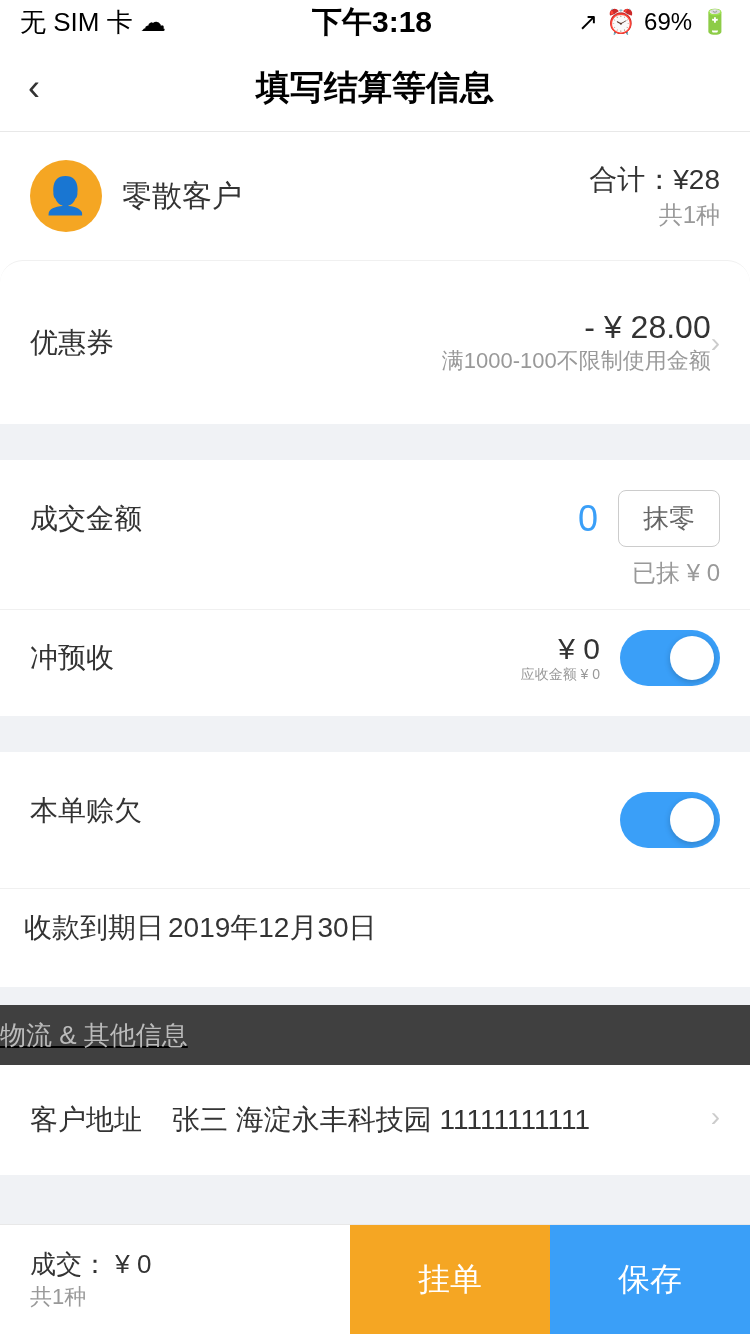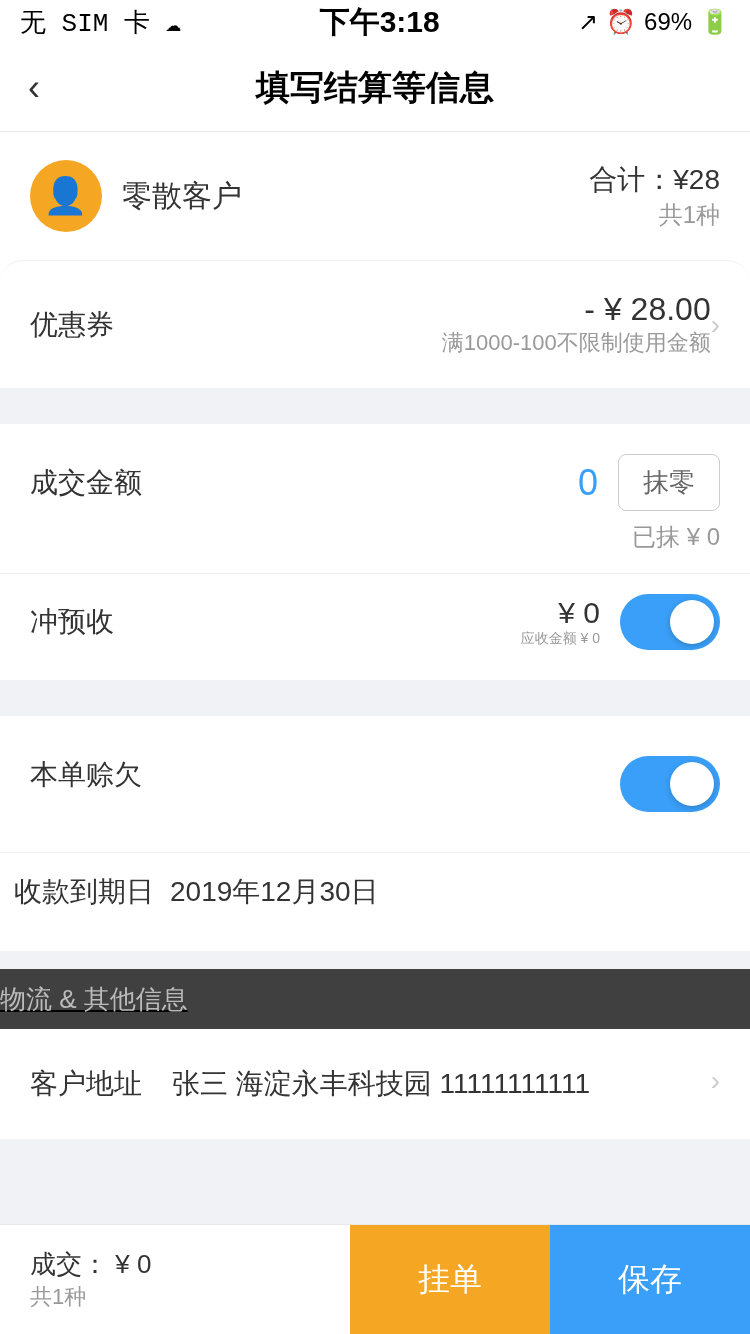--- a/index.html
+++ b/index.html
@@ -16,21 +16,21 @@
     .status-bar {
       background: #fff;
       height: 44px;
       display: flex;
       align-items: center;
       justify-content: space-between;
       padding: 0 20px;
       font-size: 26px;
       color: #000;
     }
-    .status-left { display: flex; align-items: flex-start; gap: 10px; font-family: Liberation Mono, monospace; }
+    .status-left { display: flex; align-items: flex-start; gap: 10px; }
     .status-center { font-size: 30px; font-weight: 600; }
     .status-right { display: flex; align-items: center; gap: 8px; font-size: 24px; }
     
     .nav-bar {
       background: #fff;
       height: 88px;
       display: flex;
       align-items: center;
       justify-content: center;
       position: relative;
@@ -92,21 +92,21 @@
     }
     .total-count {
       font-size: 24px;
       color: #999;
     }
     
     .row-item {
       display: flex;
       align-items: center;
       justify-content: space-between;
-      padding: 30px 30px;
+      padding: 48px 30px;
       border-top: 1px solid #f0f0f0;
       border-radius: 23px;
     }
     .row-label {
       font-size: 28px;
       color: #333;
     }
     .row-right {
       display: flex;
       align-items: center;
@@ -209,25 +209,25 @@
       box-shadow: 0 2px 6px rgba(0,0,0,0.2);
     }
     
     .debt-row {
       display: flex;
       justify-content: space-between;
       padding: 40px 30px;
     }
     
     .due-row {
-      padding: 20px 30px 40px 14px;
+      padding: 20px 30px 40px 24px;
       border-top: 1px solid #f0f0f0;
       display: flex;
       align-items: center;
-      gap: 16px;
+      gap: 4px;
     }
     .due-label {
       font-size: 28px;
       color: #333;
     }
     .due-value {
       font-size: 28px;
       color: #333;
     }
     

